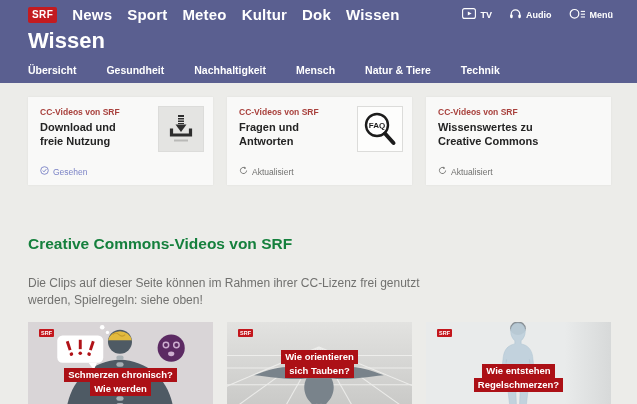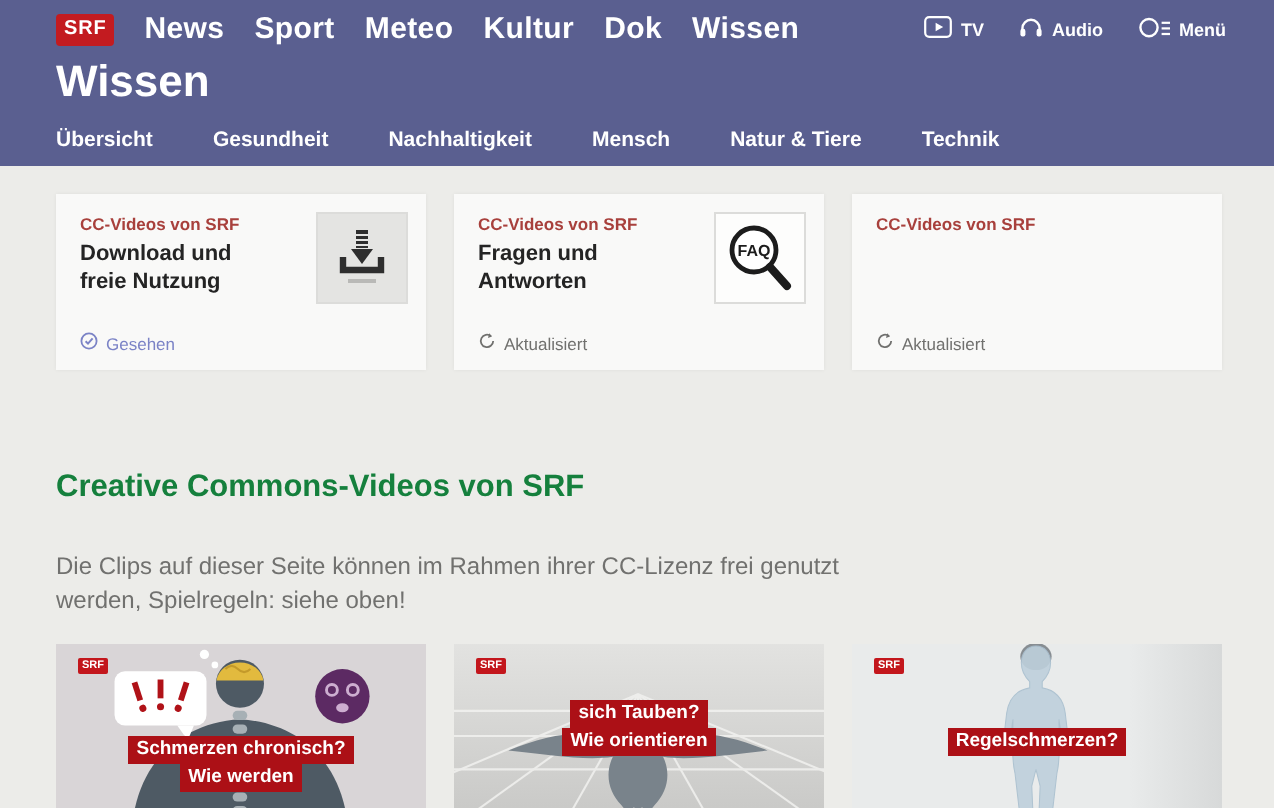--- a/index.html
+++ b/index.html
@@ -156,20 +156,21 @@
       <span><svg width="9" height="9" viewBox="0 0 9 9">
             <path d="M7.6 4.5 A3.1 3.1 0 1 1 6.5 2.1" fill="none" stroke="#70706e" stroke-width="0.9"></path>
             <path d="M5.6 0.6 L7 2.2 L5 3 Z" fill="#70706e"></path>
           </svg></span>
       <span>Aktualisiert</span>
     </div>
   </div>
 
   <div class="card">
     <div class="kicker">CC-Videos von SRF</div>
+    <div class="card-title">Wissenswertes zu Creative Commons</div>
     <div class="status status--updated">
       <span><svg width="9" height="9" viewBox="0 0 9 9">
             <path d="M7.6 4.5 A3.1 3.1 0 1 1 6.5 2.1" fill="none" stroke="#70706e" stroke-width="0.9"></path>
             <path d="M5.6 0.6 L7 2.2 L5 3 Z" fill="#70706e"></path>
           </svg></span>
       <span>Aktualisiert</span>
     </div>
   </div>
 </div>
 
@@ -251,38 +252,39 @@
           <line x1="0" y1="34" x2="177" y2="34"></line>
             <line x1="0" y1="46" x2="177" y2="46"></line>
           <line x1="0" y1="62" x2="177" y2="62"></line>
             <line x1="0" y1="83" x2="177" y2="83"></line>
         </g>
         <path d="M88 38 C86 43 83 46 79 48 C64 42 45 45 26 53 C45 55 63 58 76 56 C72 64 74 73 80 79 L84 84 L86 80 L88 82 L90 80 L92 84 L96 79 C102 73 104 64 100 56 C113 58 131 55 150 53 C131 45 112 42 97 48 C93 46 90 43 88 38 Z" fill="#79838b"></path>
         <circle cx="88" cy="39" r="4" fill="#79838b"></circle>
       </svg>
       <span class="chip">SRF</span>
       <div class="vlabel vlabel--2">
+        <div><span>Wie orientieren</span></div>
         <div><span>sich Tauben?</span></div>
-        <div><span>Wie orientieren</span></div>
       </div>
     </div>
   </div>
 
   <div class="video">
     <div class="vthumb">
       <svg viewBox="0 0 177 93" preserveAspectRatio="xMidYMid slice">
         <defs>
           <linearGradient id="g3" x1="0" y1="0" x2="1" y2="0">
             <stop offset="0.75" stop-color="#e9ebeb"></stop>
               <stop offset="1" stop-color="#d7d9d9"></stop>
           </linearGradient>
         </defs>
         <rect width="177" height="93" fill="url(#g3)"></rect>
         <ellipse cx="88" cy="8" rx="7.5" ry="6.5" fill="#878d92"></ellipse>
         <path d="M88 3 C92 3 95 6 95 11 C95 15 93 18 91 20 L91 23 C97 24 101 28 102 35 L104 52 L101 52 L99 38 C99 48 100 56 98 64 L95 90 L93 93 L89 93 L90 70 L88 62 L86 70 L87 93 L83 93 L81 90 L78 64 C76 56 77 48 77 38 L75 52 L72 52 L74 35 C75 28 79 24 85 23 L85 20 C83 18 81 15 81 11 C81 6 84 3 88 3 Z" fill="#bed0dc" opacity="0.9" stroke="#a9bfcf" stroke-width="0.5"></path>
       </svg>
       <span class="chip">SRF</span>
       <div class="vlabel vlabel--3">
+        <div><span>Wie entstehen</span></div>
         <div><span>Regelschmerzen?</span></div>
       </div>
     </div>
   </div>
 </div>
 
 </body></html>

